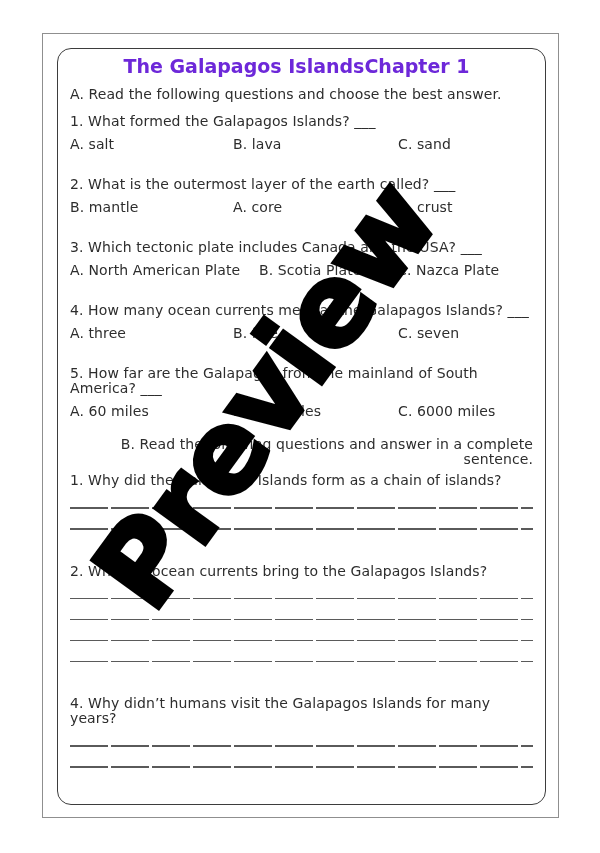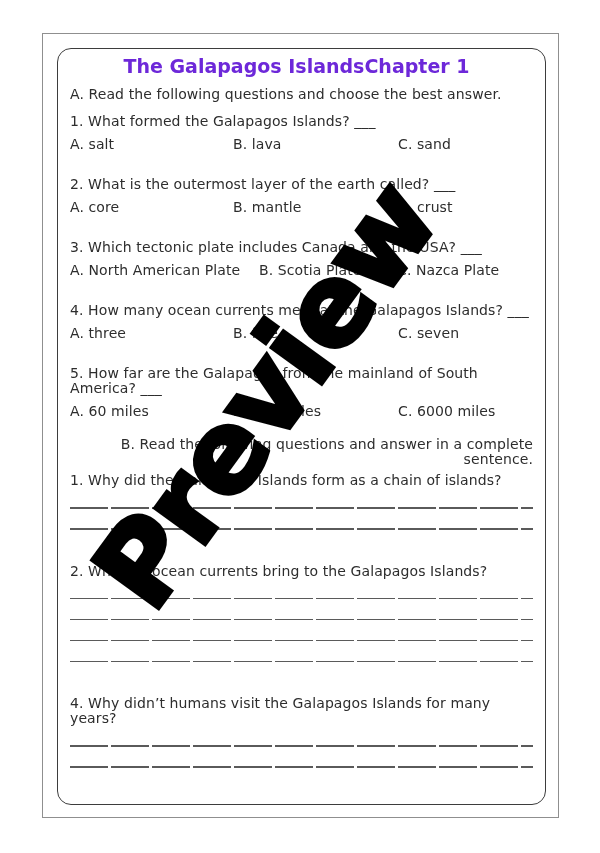--- a/index.html
+++ b/index.html
@@ -99,22 +99,22 @@
 
       <div class="q q-first">1. What formed the Galapagos Islands? ___</div>
       <div class="opts">
         <span>A. salt</span>
         <span>B. lava</span>
         <span>C. sand</span>
       </div>
 
       <div class="q">2. What is the outermost layer of the earth called? ___</div>
       <div class="opts">
+        <span>B. mantle</span>
         <span>A. core</span>
-        <span>B. mantle</span>
         <span>C. crust</span>
       </div>
 
       <div class="q">3. Which tectonic plate includes Canada and the USA? ___</div>
       <div class="opts opts-wide">
         <span>A. North American Plate</span>
         <span>B. Scotia Plate</span>
         <span>C. Nazca Plate</span>
       </div>
 

